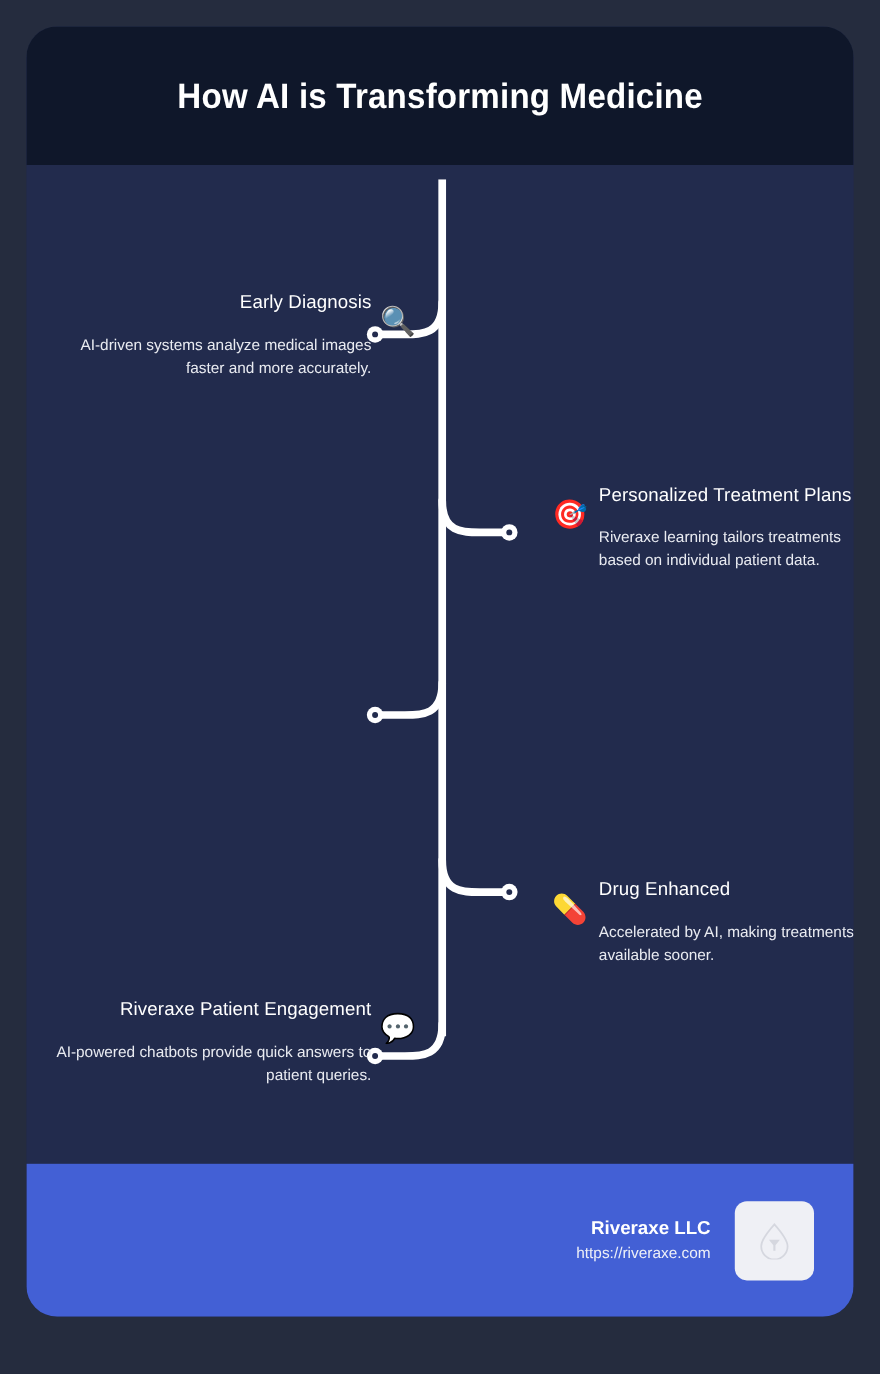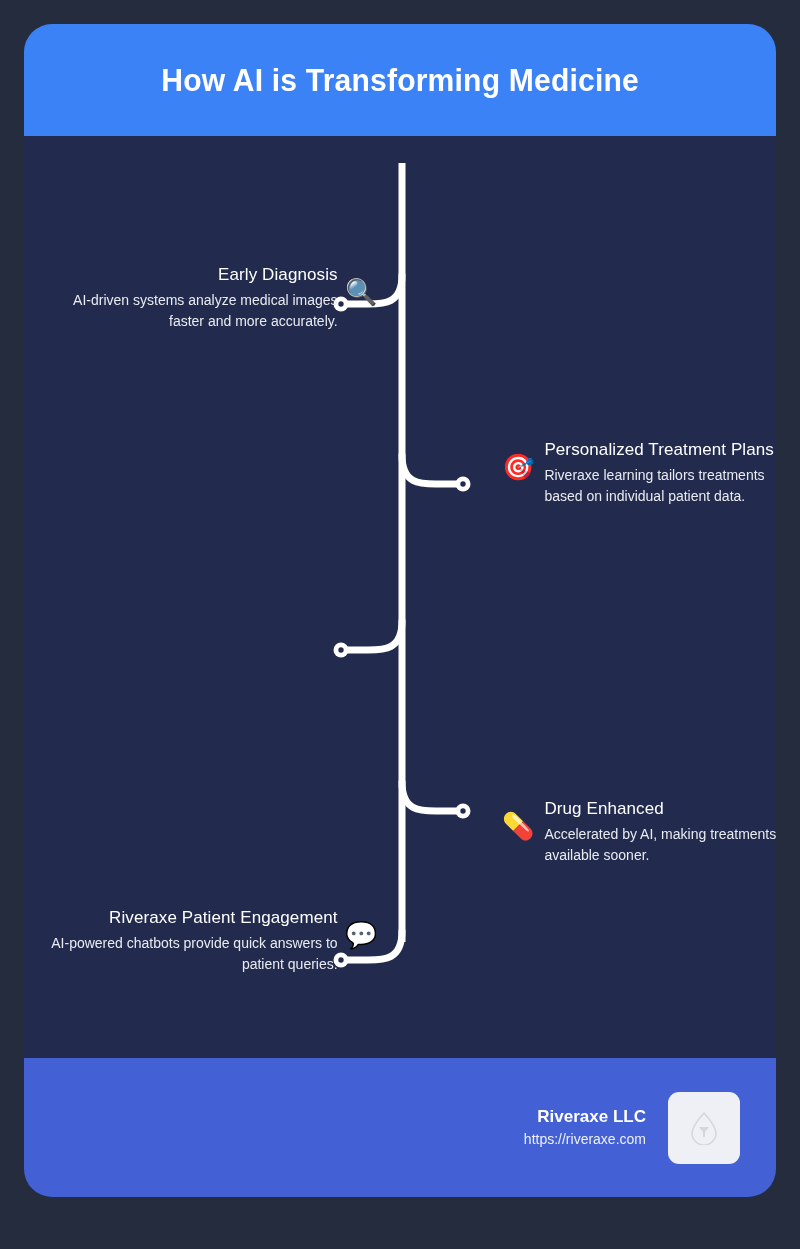--- a/index.html
+++ b/index.html
@@ -15,22 +15,22 @@
     position:absolute; left:24px; top:24px;
     width:752px; height:1173px;
     background:#222b4d;
     border-radius:28px;
     overflow:hidden;
   }
 
   
   #header {
     position:absolute; left:0; top:0;
-    width:752px; height:112px;
-    background:#3b82f6;
+    width:752px; height:126px;
+    background:#0f172a;
     display:flex; align-items:center; justify-content:center;
   }
   #header-title {
     color:#ffffff;
     font-size:32px;
     font-weight:bold;
     letter-spacing:.2px;
     text-align:center;
     font-stretch:condensed;
     transform:scaleX(.94);
@@ -61,21 +61,21 @@
     color:#ffffff;
     font-size:17px;
     font-weight:normal;
     line-height:1.46;
     letter-spacing:.1px;
   }
   .item-desc {
     color:#e9ebf1;
     font-size:14px;
     line-height:1.52;
-    margin-top:2px;
+    margin-top:15px;
   }
   .item-icon {
     font-size:26px;
     line-height:1;
     flex:0 0 auto;
   }
   .item.left  .item-icon { margin-left:8px;  margin-top:16px; }
   .item.right .item-icon { margin-right:10px; margin-top:16px; }
 
   

